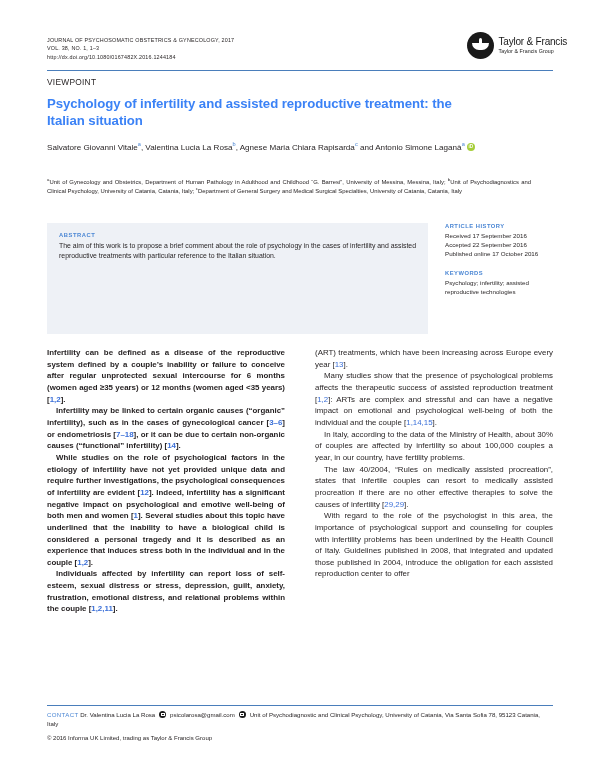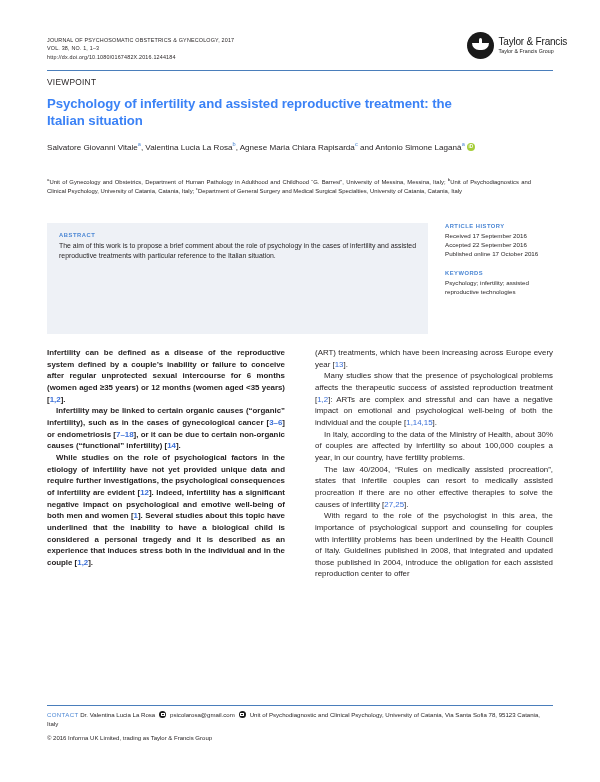--- a/index.html
+++ b/index.html
@@ -332,26 +332,27 @@
     <div class="meta-text">Published online 17 October 2016</div>
     <div class="meta-gap"></div>
     <div class="meta-label">KEYWORDS</div>
     <div class="meta-text">Psychology; infertility; assisted reproductive technologies</div>
   </div>
 
   <div class="col left">
       <p>Infertility can be defined as a disease of the reproductive system defined by a couple’s inability or failure to conceive after regular unprotected sexual intercourse for 6 months (women aged ≥35 years) or 12 months (women aged &lt;35 years) [<span class="ref">1,2</span>].</p>
       <p>Infertility may be linked to certain organic causes (“organic” infertility), such as in the cases of gynecological cancer [<span class="ref">3–6</span>] or endometriosis [<span class="ref">7–18</span>], or it can be due to certain non-organic causes (“functional” infertility) [<span class="ref">14</span>].</p>
       <p>While studies on the role of psychological factors in the etiology of infertility have not yet provided unique data and require further investigations, the psychological consequences of infertility are evident [<span class="ref">12</span>]. Indeed, infertility has a significant negative impact on psychological and emotive well-being of both men and women [<span class="ref">1</span>]. Several studies about this topic have underlined that the inability to have a biological child is considered a personal tragedy and it is described as an experience that induces stress both in the individual and in the couple [<span class="ref">1,2</span>].</p>
+      <p>Individuals affected by infertility can report loss of self-esteem, sexual distress or stress, depression, guilt, anxiety, frustration, emotional distress, and relational problems within the couple [<span class="ref">1,2,11</span>].</p>
     </div>
   <div class="col right">
       <p>(ART) treatments, which have been increasing across Europe every year [<span class="ref">13</span>].</p>
       <p>Many studies show that the presence of psychological problems affects the therapeutic success of assisted reproduction treatment [<span class="ref">1,2</span>]: ARTs are complex and stressful and can have a negative impact on emotional and psychological well-being of both the individual and the couple [<span class="ref">1,14,15</span>].</p>
       <p>In Italy, according to the data of the Ministry of Health, about 30% of couples are affected by infertility so about 100,000 couples a year, in our country, have fertility problems.</p>
-      <p>The law 40/2004, “Rules on medically assisted procreation”, states that infertile couples can resort to medically assisted procreation if there are no other effective therapies to solve the causes of infertility [<span class="ref">27,25</span>].</p>
+      <p>The law 40/2004, “Rules on medically assisted procreation”, states that infertile couples can resort to medically assisted procreation if there are no other effective therapies to solve the causes of infertility [<span class="ref">29,29</span>].</p>
       <p>With regard to the role of the psychologist in this area, the importance of psychological support and counseling for couples with infertility problems has been underlined by the Health Council of Italy. Guidelines published in 2008, that integrated and updated those published in 2004, introduce the obligation for each assisted reproduction center to offer</p>
     </div>
 
   <div class="rule-bottom"></div>
 
   <div class="footer">
     <div class="contact-line">
       <span class="contact-label">CONTACT</span>
       <span>Dr. Valentina Lucia La Rosa</span>
       <span class="mini-icon"></span>

